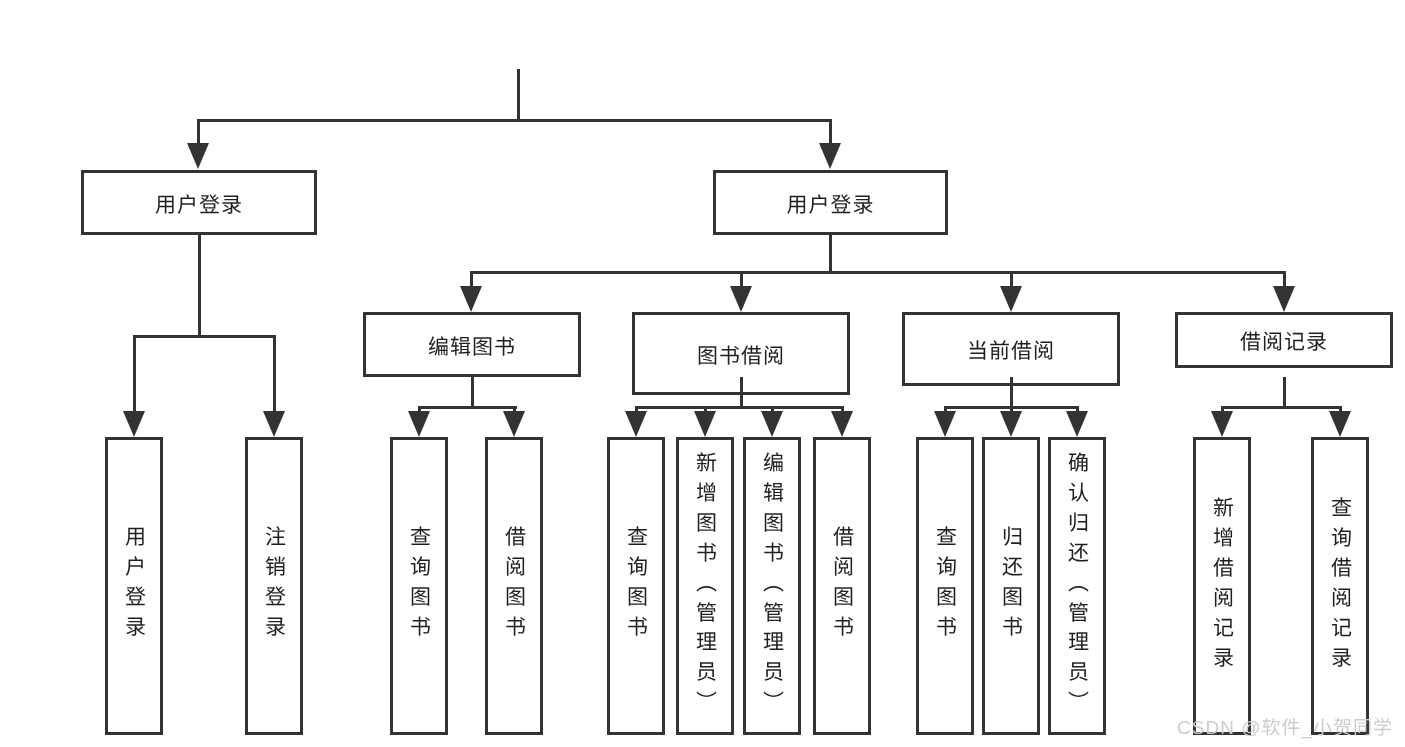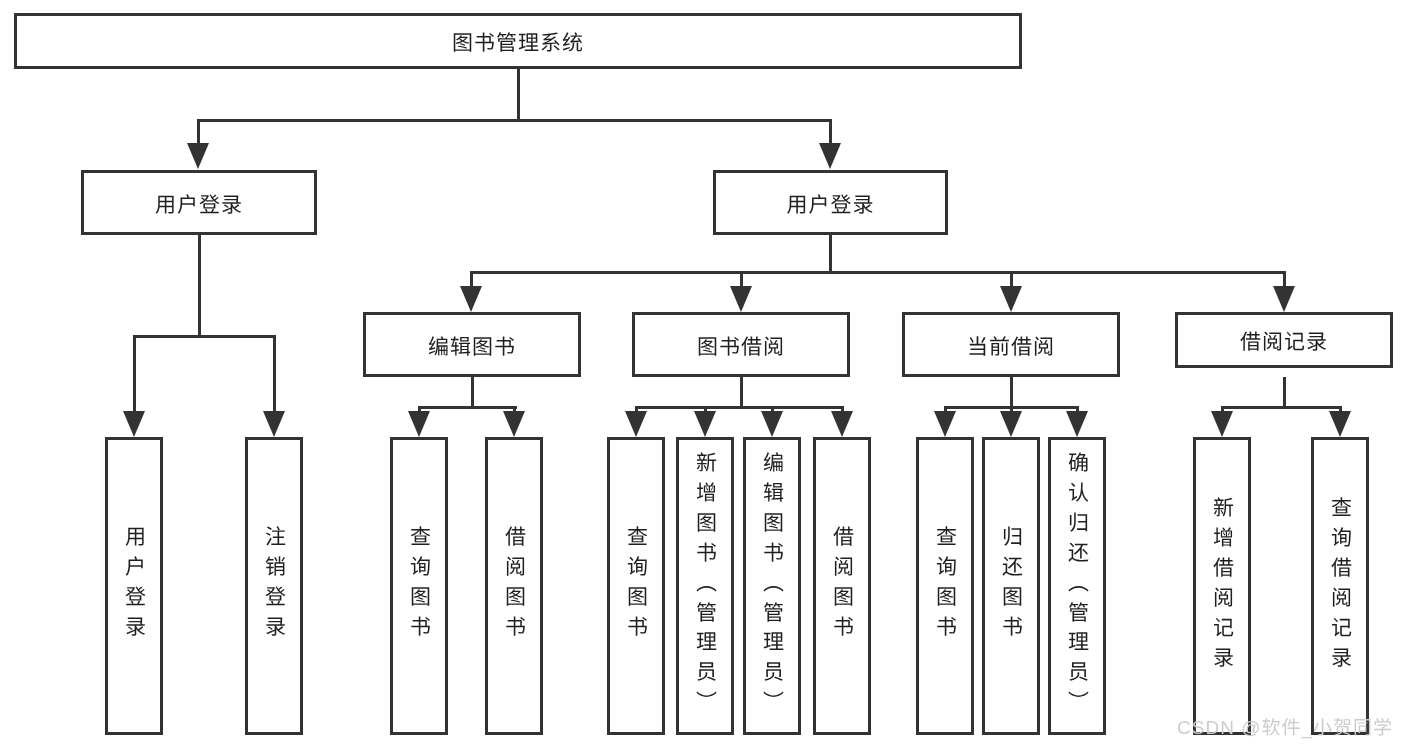--- a/index.html
+++ b/index.html
@@ -32,38 +32,35 @@
   .wm{
     position:absolute;right:12px;top:712px;z-index:5;
     color:var(--wm);font-size:19px;letter-spacing:1px;white-space:nowrap;
   }
 </style>
 </head>
 <body>
 
 <div class="canvas">
 
-  <div class="box" style="left:14px;top:13px;width:1008px;height:56px">
-    <span class="hlbl">图书管理系统</span>
-  </div>
 
   <div class="box" style="left:81px;top:170px;width:236px;height:65px">
     <span class="hlbl">用户登录</span>
   </div>
   <div class="box" style="left:713px;top:170px;width:235px;height:65px">
     <span class="hlbl">用户登录</span>
   </div>
 
   <div class="box" style="left:363px;top:312px;width:218px;height:65px">
     <span class="hlbl">编辑图书</span>
   </div>
-  <div class="box" style="left:632px;top:312px;width:218px;height:65px">
+  <div class="box" style="left:632px;top:312px;width:218px;height:83px">
     <span class="hlbl">图书借阅</span>
   </div>
-  <div class="box" style="left:902px;top:312px;width:218px;height:65px">
+  <div class="box" style="left:902px;top:312px;width:218px;height:74px">
     <span class="hlbl">当前借阅</span>
   </div>
   <div class="box" style="left:1175px;top:312px;width:218px;height:56px">
     <span class="hlbl">借阅记录</span>
   </div>
 
   <div class="box" style="left:105px;top:437px;width:58px;height:298px">
     <span class="vtext">用户登录</span>
   </div>
   <div class="box" style="left:245px;top:437px;width:58px;height:298px">

